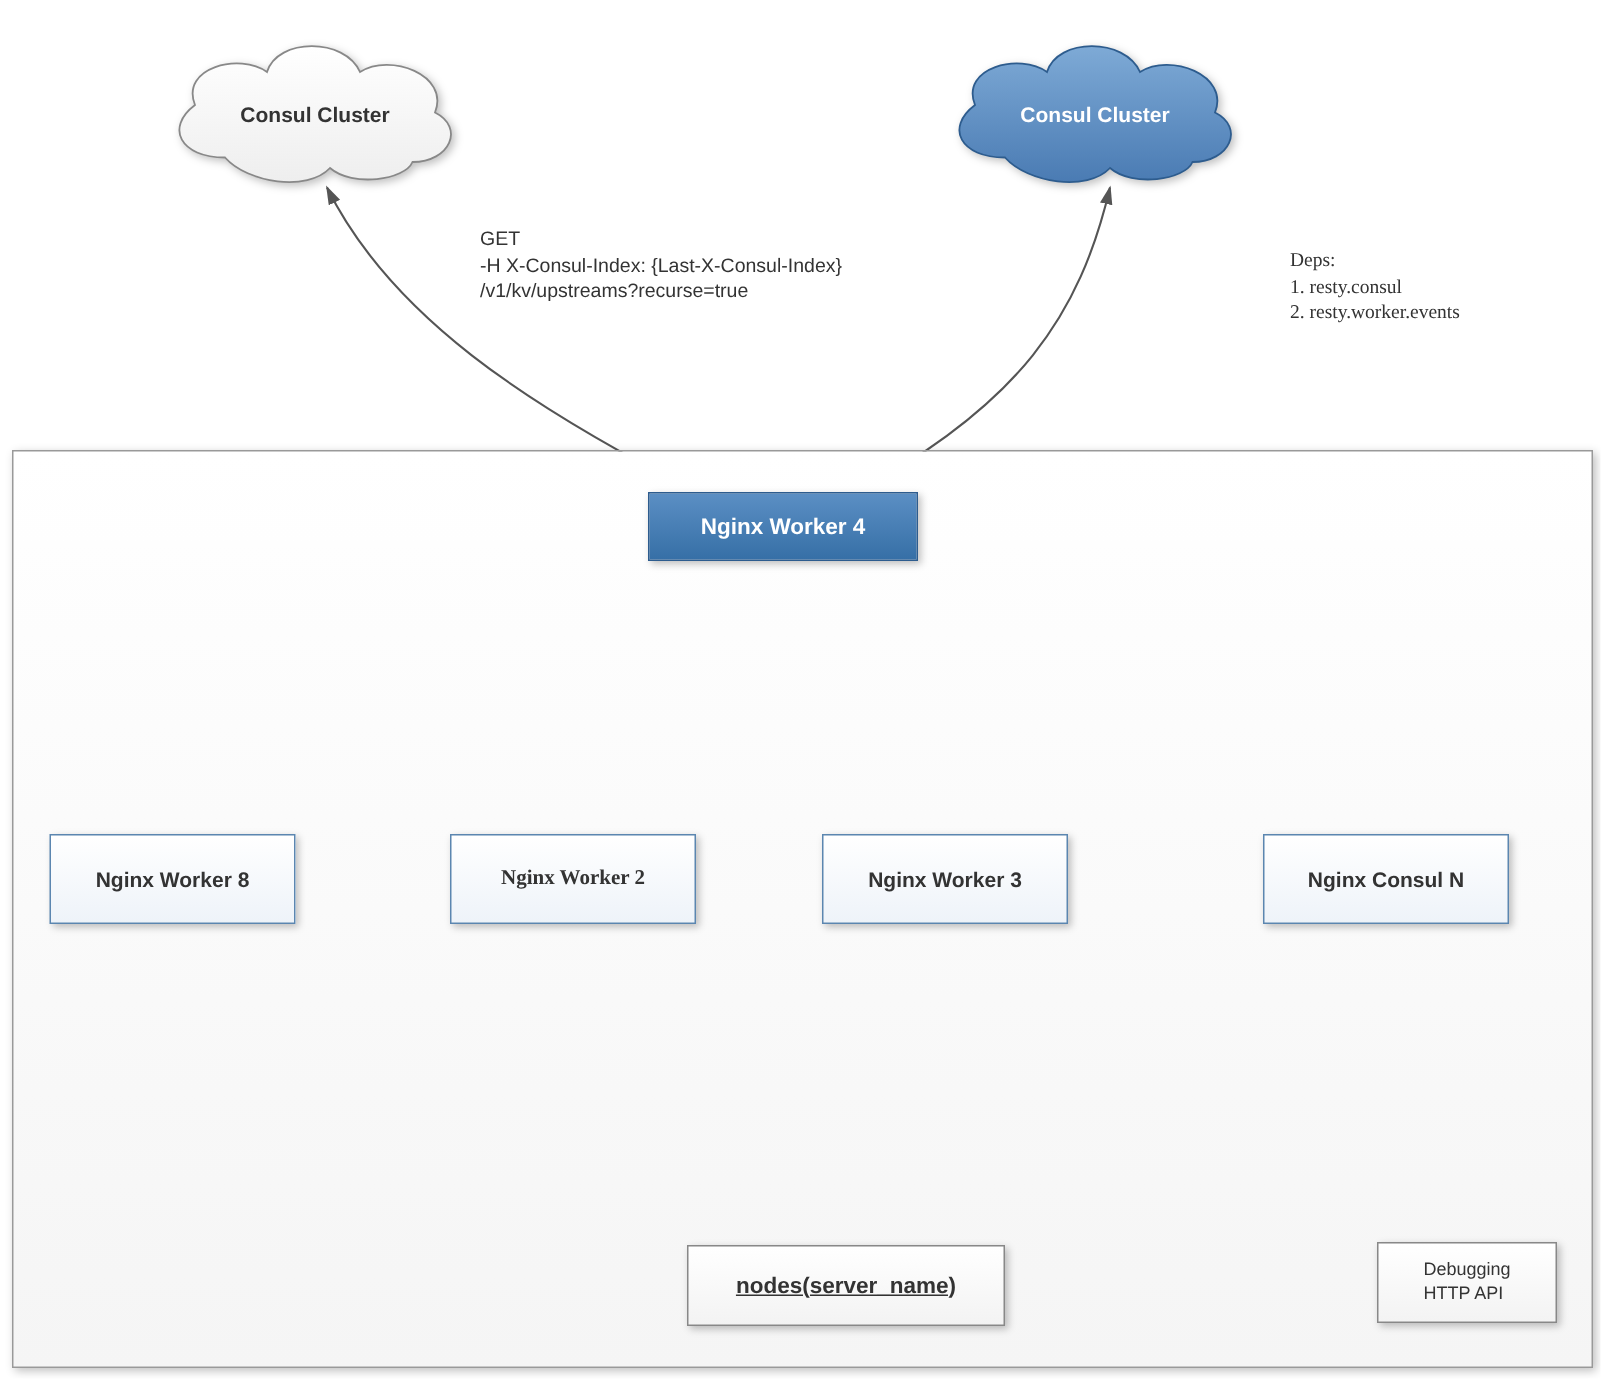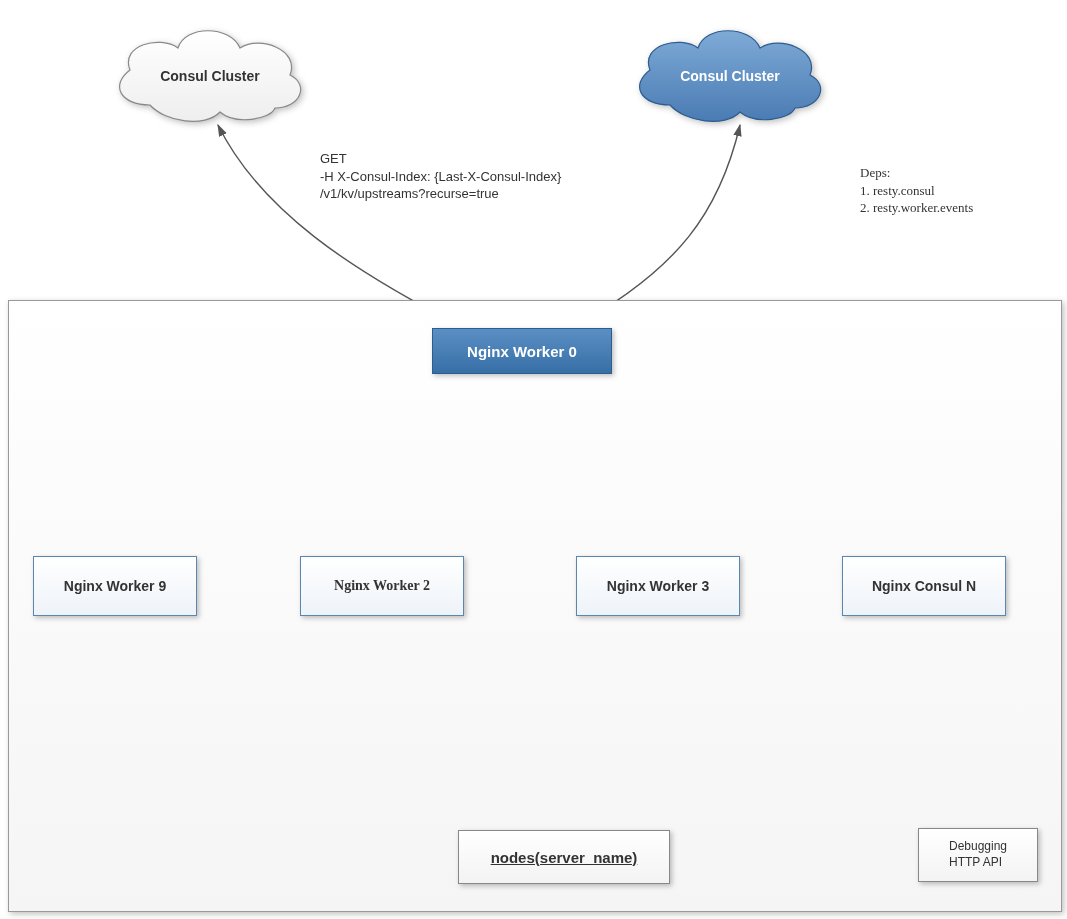--- a/index.html
+++ b/index.html
@@ -140,23 +140,23 @@
 <div class="text-block" style="left:320px; top:150px;">GET
 -H X-Consul-Index: {Last-X-Consul-Index}
 /v1/kv/upstreams?recurse=true</div>
 
 <div class="text-block" style="left:860px; top:164px;font-family:Liberation Serif, serif;">Deps:
 1. resty.consul
 2. resty.worker.events</div>
 
 <div class="container-box" style="left:8px; top:300px; width:1052px; height:610px;"></div>
 
-<div class="node-box node-accent" style="left:432px; top:328px; width:178px; height:44px; font-size:15px;">Nginx Worker 0</div>
+<div class="node-box node-accent" style="left:432px; top:328px; width:178px; height:44px; font-size:15px;">Nginx Worker 4</div>
 
-<div class="node-box" style="left:33px; top:556px; width:162px; height:58px;">Nginx Worker 9</div>
+<div class="node-box" style="left:33px; top:556px; width:162px; height:58px;">Nginx Worker 8</div>
 <div class="node-box" style="left:300px; top:556px; width:162px; height:58px;font-family:Liberation Serif, serif;">Nginx Worker 2</div>
-<div class="node-box" style="left:576px; top:556px; width:162px; height:58px;">Nginx Worker 3</div>
+<div class="node-box" style="left:548px; top:556px; width:162px; height:58px;">Nginx Worker 3</div>
 <div class="node-box" style="left:842px; top:556px; width:162px; height:58px;">Nginx Consul N</div>
 
 <div class="node-box plain-box" style="left:458px; top:830px; width:210px; height:52px; font-size:15px;text-decoration:underline;">nodes(server_name)</div>
 
 <div class="node-box plain-box" style="left:918px; top:828px; width:118px; height:52px; font-weight:normal; font-size:12px; text-align:left; white-space:pre; line-height:1.3;">Debugging
 HTTP API</div>
 
 </body></html>

